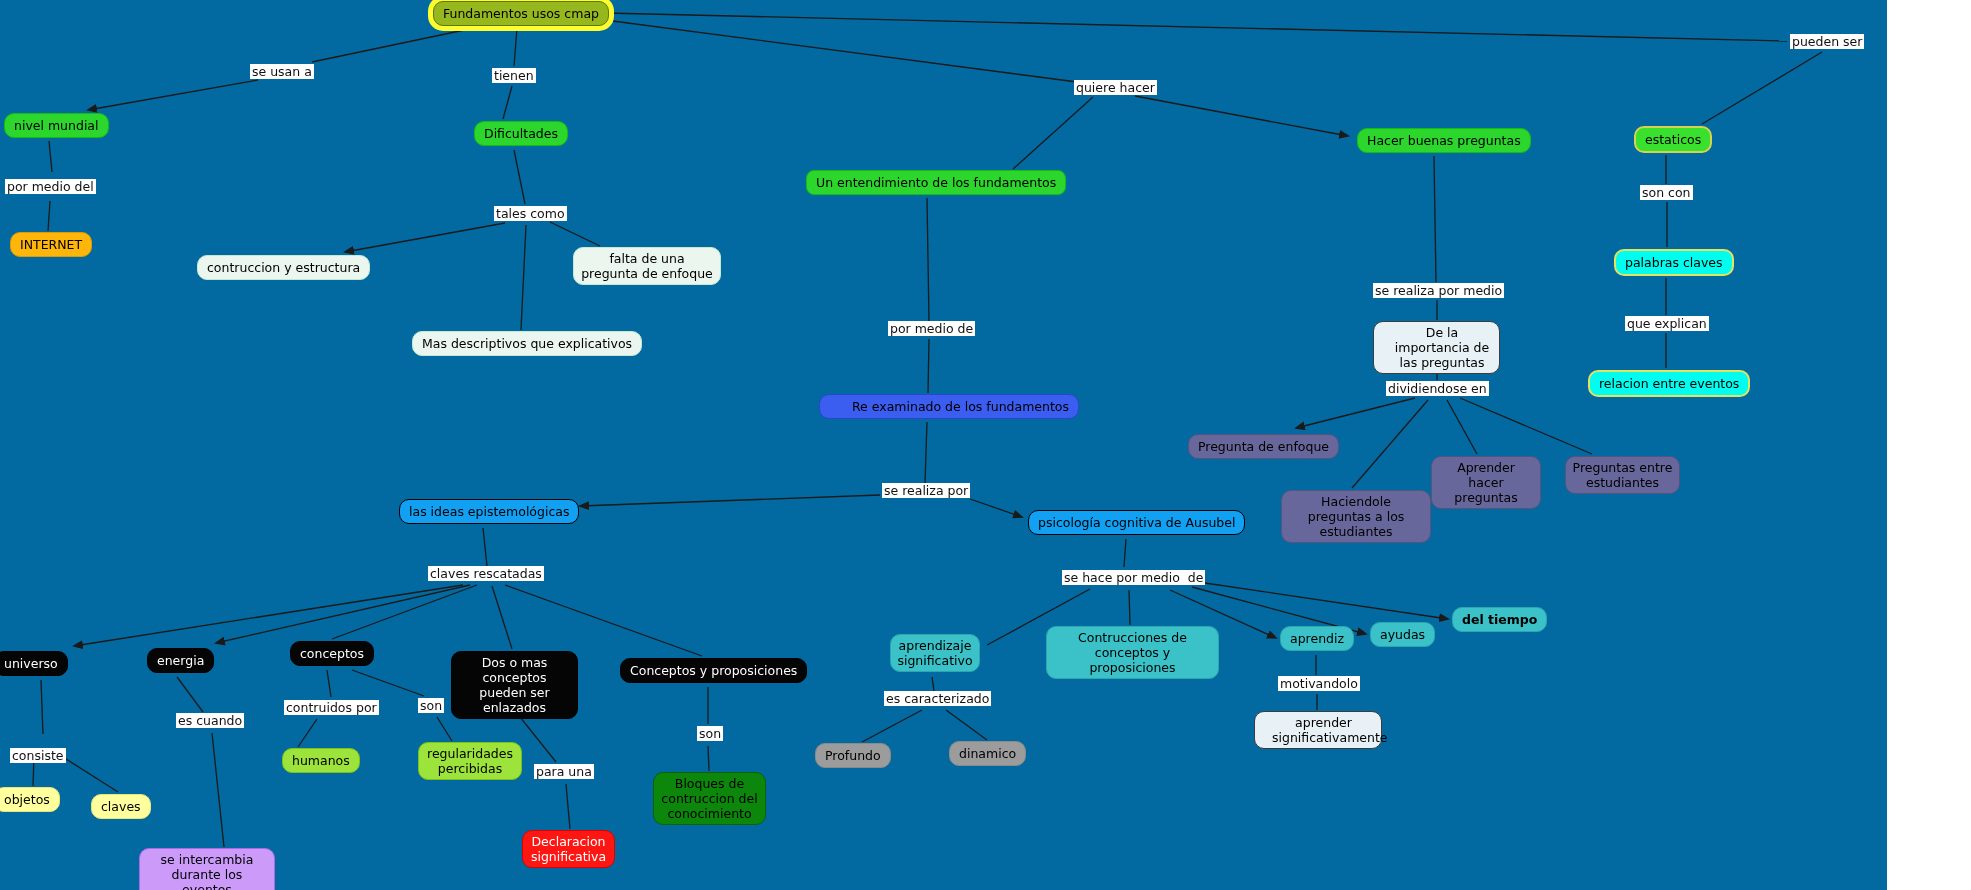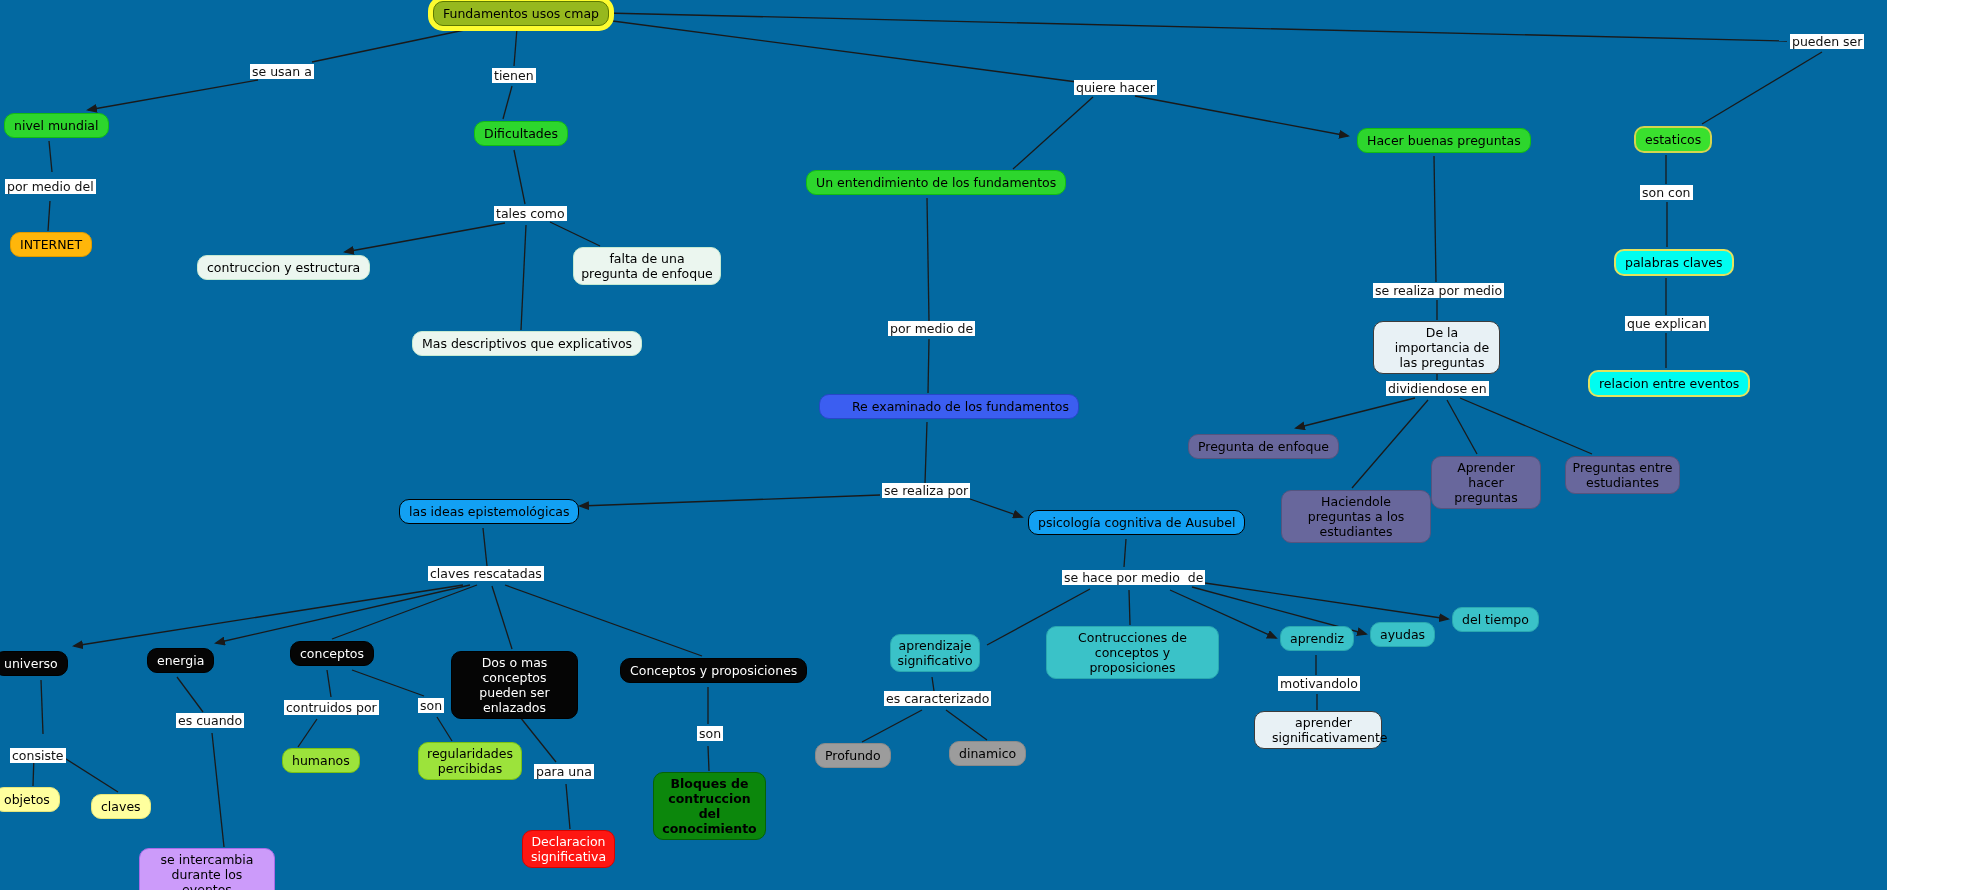--- a/index.html
+++ b/index.html
@@ -127,21 +127,21 @@
     <line class="edge" x1="1666" y1="333" x2="1666" y2="368"></line>
   </svg>
 
   <div class="node c-title" style="left:433px;top:1px;">Fundamentos usos cmap</div>
   <div class="node c-green" style="left:4px;top:113px;">nivel mundial</div>
   <div class="node c-orange" style="left:10px;top:232px;">INTERNET</div>
   <div class="node c-green" style="left:474px;top:121px;">Dificultades</div>
   <div class="node c-mint" style="left:197px;top:255px;">contruccion y estructura</div>
   <div class="node c-mint multi" style="left:573px;top:247px;width:148px;">falta de una pregunta de enfoque</div>
   <div class="node c-mint" style="left:412px;top:331px;">Mas descriptivos que explicativos</div>
-  <div class="node c-green" style="left:806px;top:170px;">Un entendimiento de los fundamentos</div>
+  <div class="node c-green" style="left:806px;top:170px;border-radius:8px;">Un entendimiento de los fundamentos</div>
   <div class="node c-blue" style="left:819px;top:394px;padding-left:32px;">Re examinado de los fundamentos</div>
   <div class="node c-azure" style="left:399px;top:499px;">las ideas epistemológicas</div>
   <div class="node c-azure" style="left:1028px;top:510px;">psicología cognitiva de Ausubel</div>
   <div class="node c-green" style="left:1357px;top:128px;">Hacer buenas preguntas</div>
   <div class="node c-panel multi" style="left:1373px;top:321px;width:127px;">De la importancia de las preguntas</div>
   <div class="node c-slate" style="left:1188px;top:434px;">Pregunta de enfoque</div>
   <div class="node c-slate multi" style="left:1281px;top:490px;width:150px;">Haciendole preguntas a los estudiantes</div>
   <div class="node c-slate multi" style="left:1431px;top:456px;width:110px;">Aprender hacer preguntas</div>
   <div class="node c-slate multi" style="left:1565px;top:456px;width:115px;">Preguntas entre estudiantes</div>
   <div class="node c-green-y" style="left:1634px;top:126px;">estaticos</div>
@@ -149,29 +149,29 @@
   <div class="node c-cyan" style="left:1588px;top:370px;">relacion entre eventos</div>
   <div class="node c-maroon" style="left:1905px;top:257px;">objetos</div>
   <div class="node c-black" style="left:-6px;top:651px;">universo</div>
   <div class="node c-black" style="left:147px;top:648px;">energia</div>
   <div class="node c-black" style="left:290px;top:641px;">conceptos</div>
   <div class="node c-ygreen" style="left:258px;top:748px;">humanos</div>
   <div class="node c-ygreen multi" style="left:394px;top:742px;width:104px;">regularidades percibidas</div>
   <div class="node c-black multi" style="left:451px;top:651px;width:127px;">Dos o mas conceptos pueden ser enlazados</div>
   <div class="node c-black" style="left:620px;top:658px;">Conceptos y proposiciones</div>
   <div class="node c-red multi" style="left:522px;top:830px;width:93px;">Declaracion significativa</div>
-  <div class="node c-dgreen multi" style="left:653px;top:772px;width:113px;font-weight:bold;">Bloques de contruccion del conocimiento</div>
+  <div class="node c-dgreen multi" style="left:653px;top:772px;width:113px;">Bloques de contruccion del conocimiento</div>
   <div class="node c-yellow" style="left:-6px;top:787px;">objetos</div>
   <div class="node c-yellow" style="left:91px;top:794px;">claves</div>
   <div class="node c-lav multi" style="left:139px;top:848px;width:136px;">se intercambia durante los eventos</div>
   <div class="node c-teal multi" style="left:890px;top:634px;width:90px;">aprendizaje significativo</div>
   <div class="node c-teal multi" style="left:1046px;top:626px;width:173px;">Contrucciones de conceptos y proposiciones</div>
   <div class="node c-teal" style="left:1280px;top:626px;">aprendiz</div>
   <div class="node c-teal" style="left:1370px;top:622px;">ayudas</div>
-  <div class="node c-teal" style="left:1452px;top:607px;">del tiempo</div>
+  <div class="node c-teal" style="left:1452px;top:607px;font-weight:bold;">del tiempo</div>
   <div class="node c-gray" style="left:815px;top:743px;">Profundo</div>
   <div class="node c-gray" style="left:949px;top:741px;">dinamico</div>
   <div class="node c-panel multi" style="left:1254px;top:711px;width:128px;">aprender significativamente</div>
 
   <span class="lbl" style="left:250px;top:64px;">se usan a</span>
   <span class="lbl" style="left:492px;top:68px;">tienen</span>
   <span class="lbl" style="left:5px;top:179px;">por medio del</span>
   <span class="lbl" style="left:494px;top:206px;">tales como</span>
   <span class="lbl" style="left:1074px;top:80px;">quiere hacer</span>
   <span class="lbl" style="left:1790px;top:34px;">pueden ser</span>

